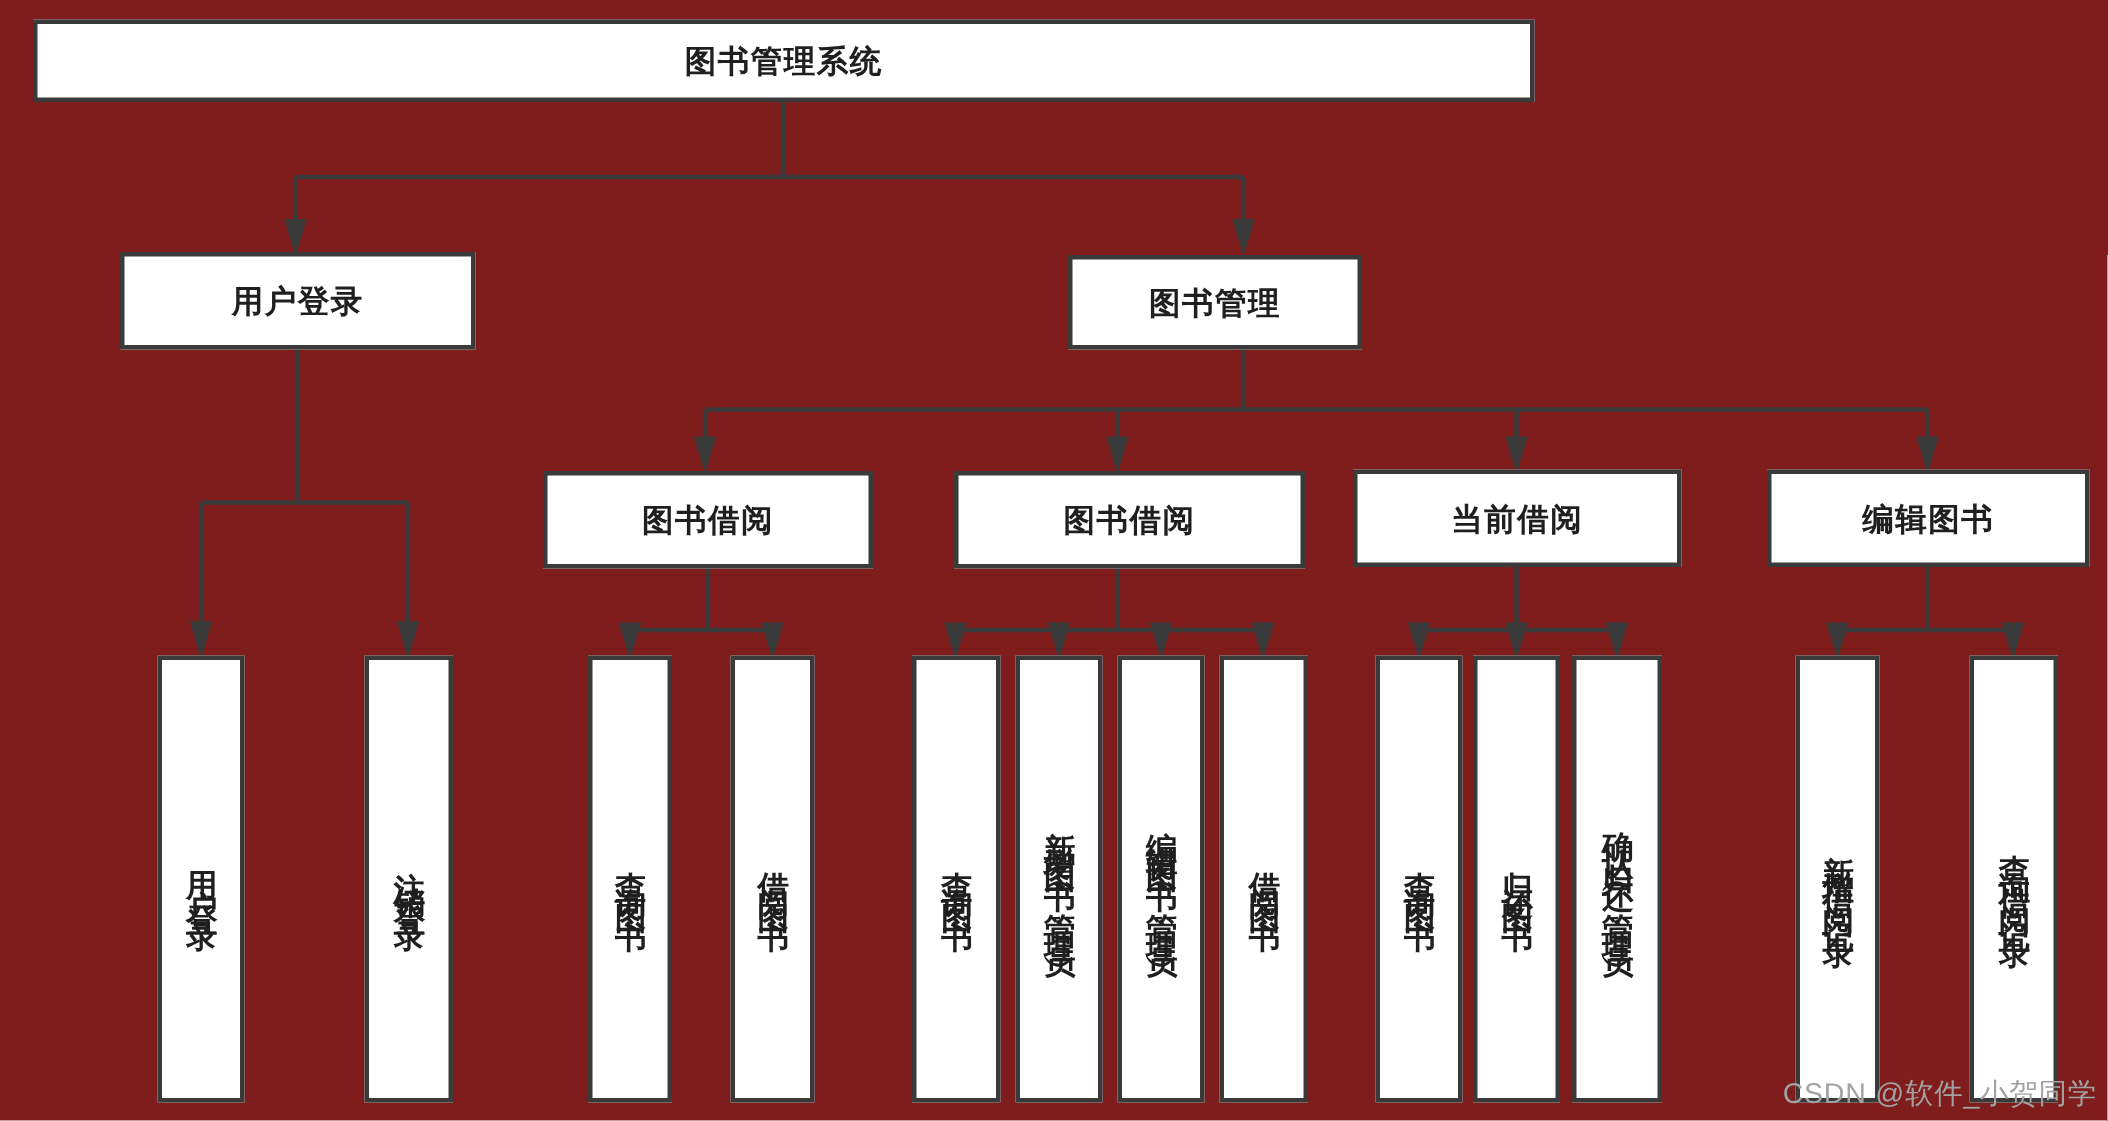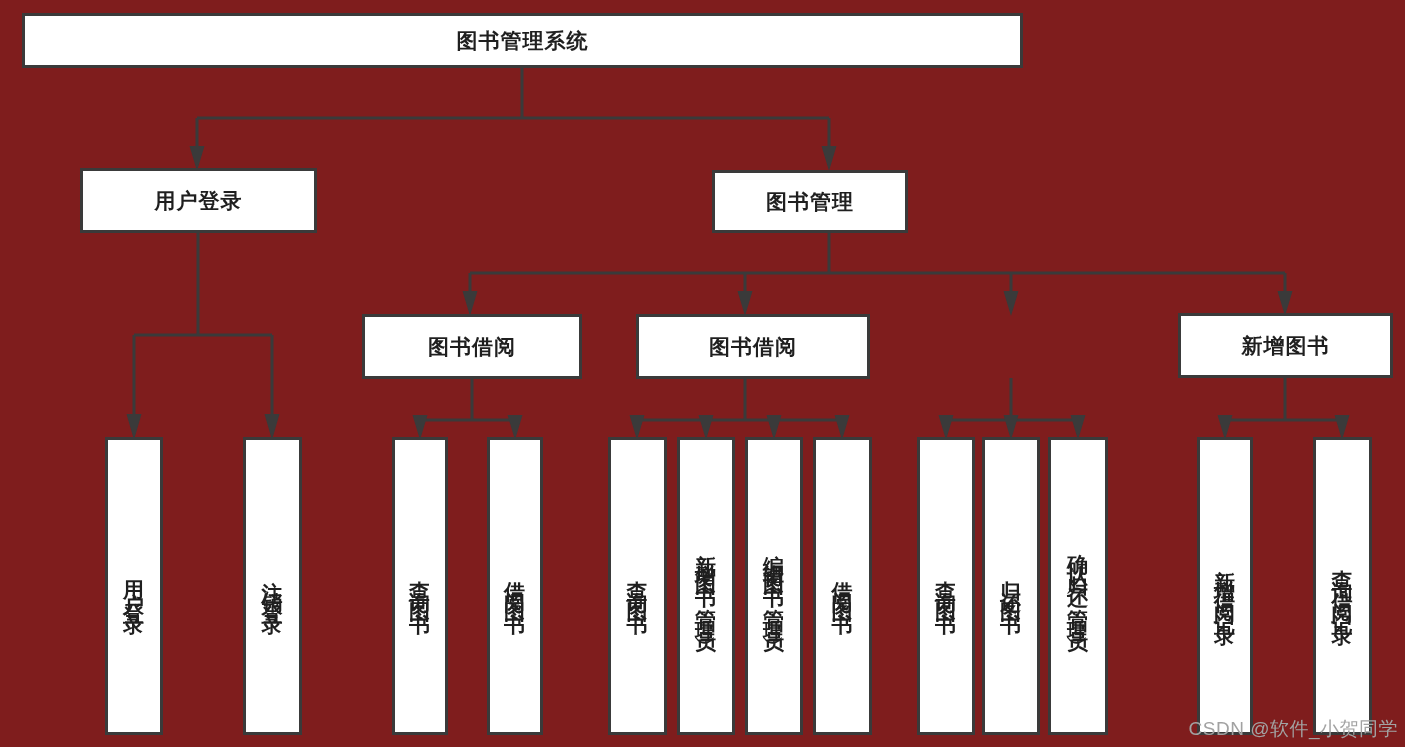--- a/index.html
+++ b/index.html
@@ -136,22 +136,25 @@
   <div class="node" style="left:712px; top:170px; width:196px; height:63px">
     <span class="hlabel">图书管理</span>
   </div>
 
   <div class="node" style="left:362px; top:314px; width:220px; height:65px">
     <span class="hlabel">图书借阅</span>
   </div>
   <div class="node" style="left:636px; top:314px; width:234px; height:65px">
     <span class="hlabel">图书借阅</span>
   </div>
+  <div class="node" style="left:902px; top:313px; width:219px; height:65px">
+    <span class="hlabel">当前借阅</span>
+  </div>
   <div class="node" style="left:1178px; top:313px; width:215px; height:65px">
-    <span class="hlabel">新增图书</span>
+    <span class="hlabel">编辑图书</span>
   </div>
 
   <div class="node leaf" style="left:105px; width:58px">
     <span class="vlabel">用户登录</span>
   </div>
   <div class="node leaf" style="left:243px; width:59px">
     <span class="vlabel">注销登录</span>
   </div>
 
   <div class="node leaf" style="left:392px; width:56px">

